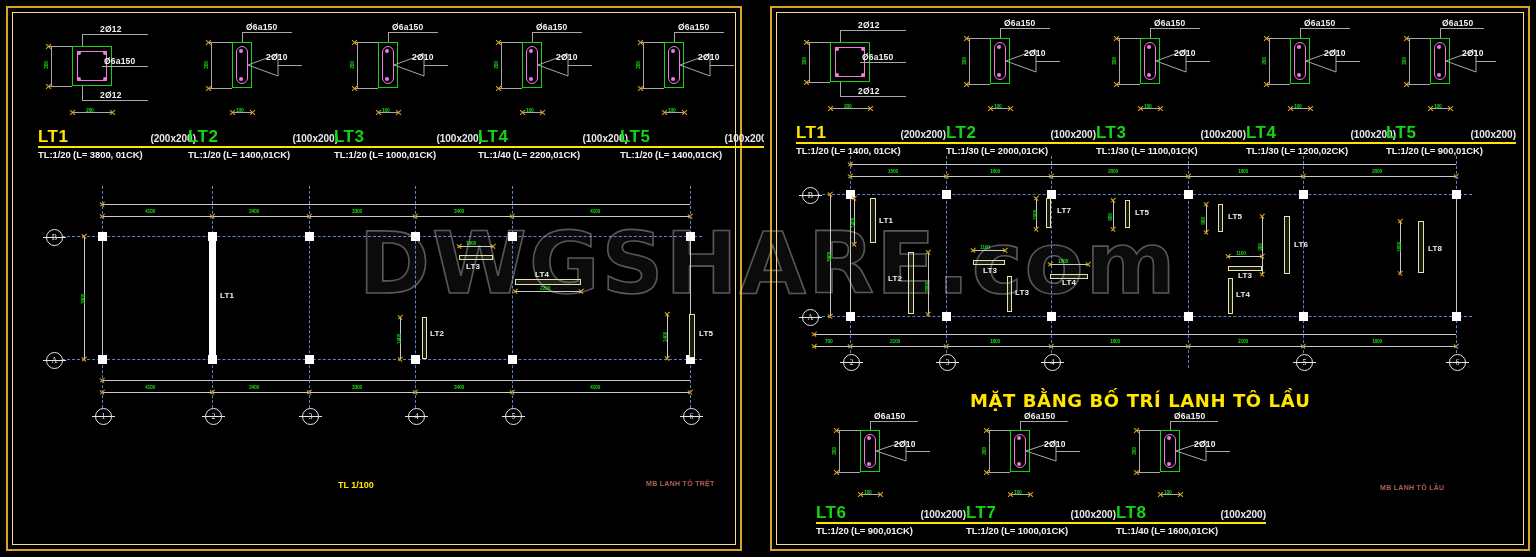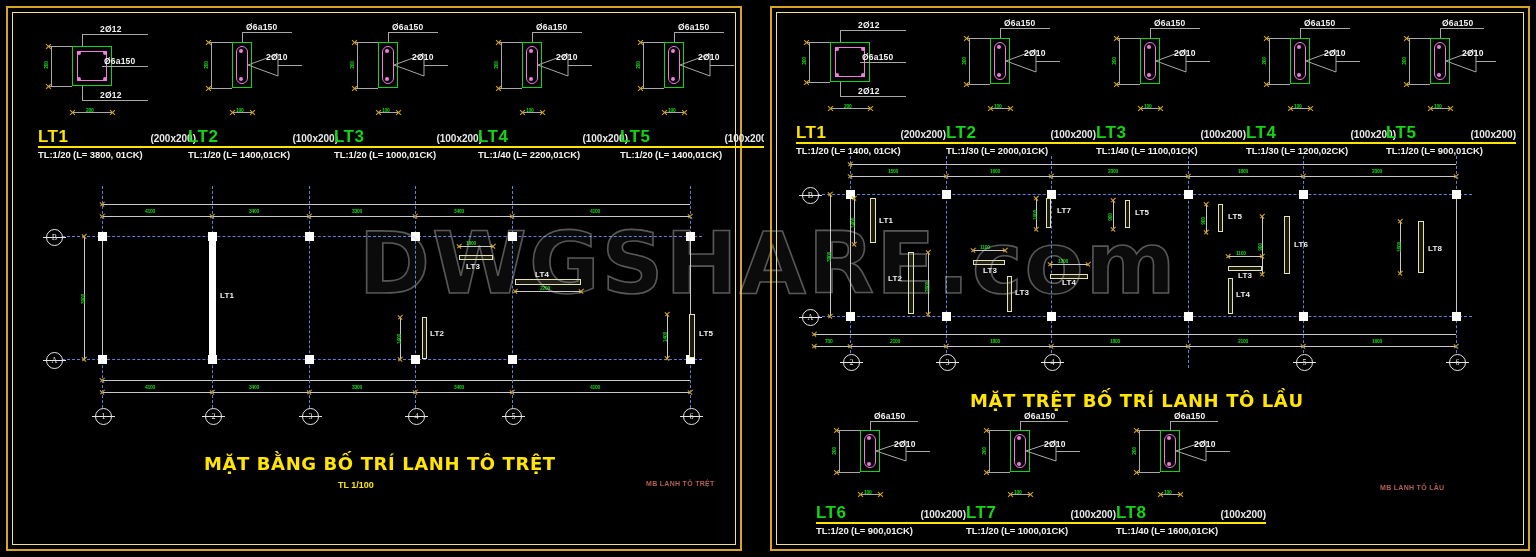--- a/index.html
+++ b/index.html
@@ -360,21 +360,20 @@
         <div class="bubble" style="left:4px;top:43px;">B</div>
         <div class="bubble" style="left:4px;top:166px;">A</div>
         <div class="bubble" style="left:53px;top:222px;">1</div>
         <div class="bubble" style="left:163px;top:222px;">2</div>
         <div class="bubble" style="left:260px;top:222px;">3</div>
         <div class="bubble" style="left:366px;top:222px;">4</div>
         <div class="bubble" style="left:463px;top:222px;">5</div>
         <div class="bubble" style="left:641px;top:222px;">6</div>
       </div>
 
-      <div class="plan-title" style="left:188px;top:437px;font-size:18px;letter-spacing:.6px;">MẶT BẰNG BỐ TRÍ LANH TÔ TRỆT</div>
       <div class="plan-scale" style="left:322px;top:464px;">TL 1/100</div>
       <div class="corner-tag" style="left:630px;top:464px;">MB LANH TÔ TRỆT</div>
     </div>
   </div>
 
   <div class="sheet" id="sheet-right">
     <div class="frame-outer"></div>
     <div class="frame-inner"></div>
     <div class="content">
 
@@ -474,21 +473,21 @@
           <div class="tick" style="left:41px;top:85px;"></div>
           <div class="tick" style="left:61px;top:85px;"></div>
           <div class="dimtxt" style="left:48px;top:83px;">100</div>
         </div>
         <div class="det-label" style="width:150px;margin-top:4px;">
           <div class="lbl-row">
             <span class="lbl-name g">LT3</span>
             <span class="lbl-dim">(100x200)</span>
           </div>
           <div class="rule"></div>
-          <div class="lbl-sub">TL:1/40  (L= 1100,01CK)</div>
+          <div class="lbl-sub">TL:1/30  (L= 1100,01CK)</div>
         </div>
       </div>
 
       <div class="detail" style="left:466px;top:4px;">
         <div class="det-draw">
           <div class="thinline hl" style="left:20px;top:18px;width:24px;"></div>
           <div class="thinline hl" style="left:20px;top:64px;width:24px;"></div>
           <div class="tick" style="left:17px;top:15px;"></div>
           <div class="tick" style="left:17px;top:61px;"></div>
           <div class="thinline vl" style="left:23px;top:18px;height:46px;"></div>
@@ -698,21 +697,21 @@
 
         <div class="bubble" style="left:2px;top:31px;">B</div>
         <div class="bubble" style="left:2px;top:153px;">A</div>
         <div class="bubble" style="left:43px;top:198px;">2</div>
         <div class="bubble" style="left:139px;top:198px;">3</div>
         <div class="bubble" style="left:244px;top:198px;">4</div>
         <div class="bubble" style="left:496px;top:198px;">5</div>
         <div class="bubble" style="left:649px;top:198px;">6</div>
       </div>
 
-      <div class="plan-title" style="left:190px;top:374px;font-size:18px;letter-spacing:.6px;">MẶT TRỆT BỐ TRÍ LANH TÔ LẦU</div>
+      <div class="plan-title" style="left:190px;top:374px;font-size:18px;letter-spacing:.6px;">MẶT BẰNG BỐ TRÍ LANH TÔ LẦU</div>
 
       <div class="detail" style="left:36px;top:400px;">
         <div class="det-draw" style="height:86px;">
           <div class="thinline hl" style="left:20px;top:14px;width:24px;"></div>
           <div class="thinline hl" style="left:20px;top:56px;width:24px;"></div>
           <div class="tick" style="left:17px;top:11px;"></div>
           <div class="tick" style="left:17px;top:53px;"></div>
           <div class="thinline vl" style="left:23px;top:14px;height:42px;"></div>
           <div class="dimtxt" style="left:14px;top:32px;transform:rotate(-90deg);">200</div>
           <div class="sec-rect tall" style="top:14px;height:42px;"></div>

